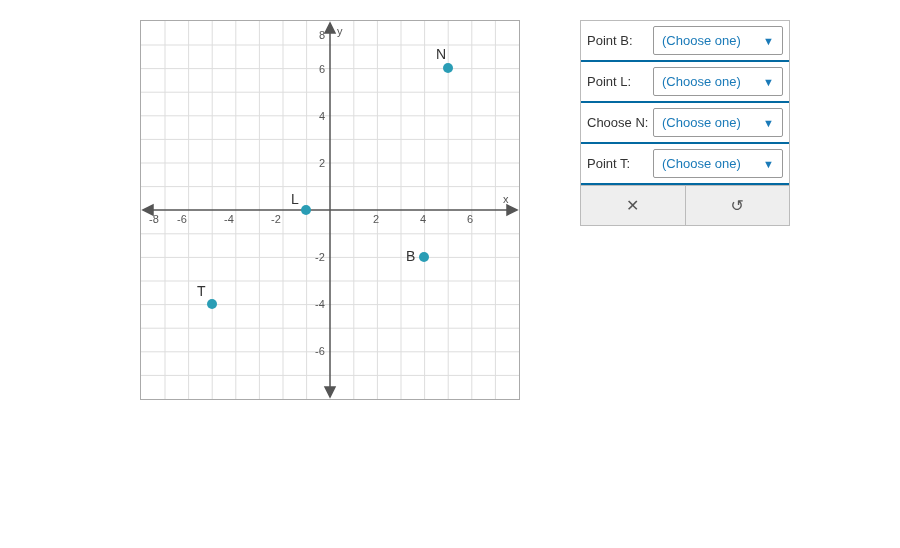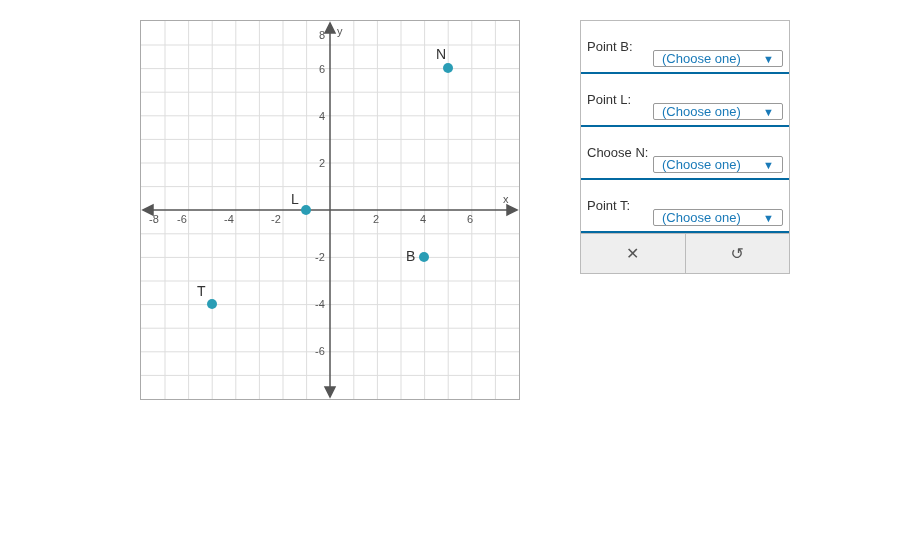--- a/index.html
+++ b/index.html
@@ -54,31 +54,30 @@
     .row-label {
       font-size: 13px;
       color: #333;
       width: 60px;
       text-align: left;
       white-space: nowrap;
     }
     .dropdown {
       border: 1px solid #999;
       background: #fff;
-      padding: 0 8px;
+      padding: 6px 8px;
       font-size: 13px;
       color: #1a7ab8;
       display: flex;
       align-items: center;
       justify-content: space-between;
       gap: 8px;
       min-width: 130px;
       cursor: pointer;
       border-radius: 2px;
-      margin-top: 24px;
     }
     .dropdown .arrow {
       color: #1a7ab8;
       font-size: 11px;
     }
     .actions {
       display: flex;
       border-top: 1px solid #bbb;
     }
     .actions button {

